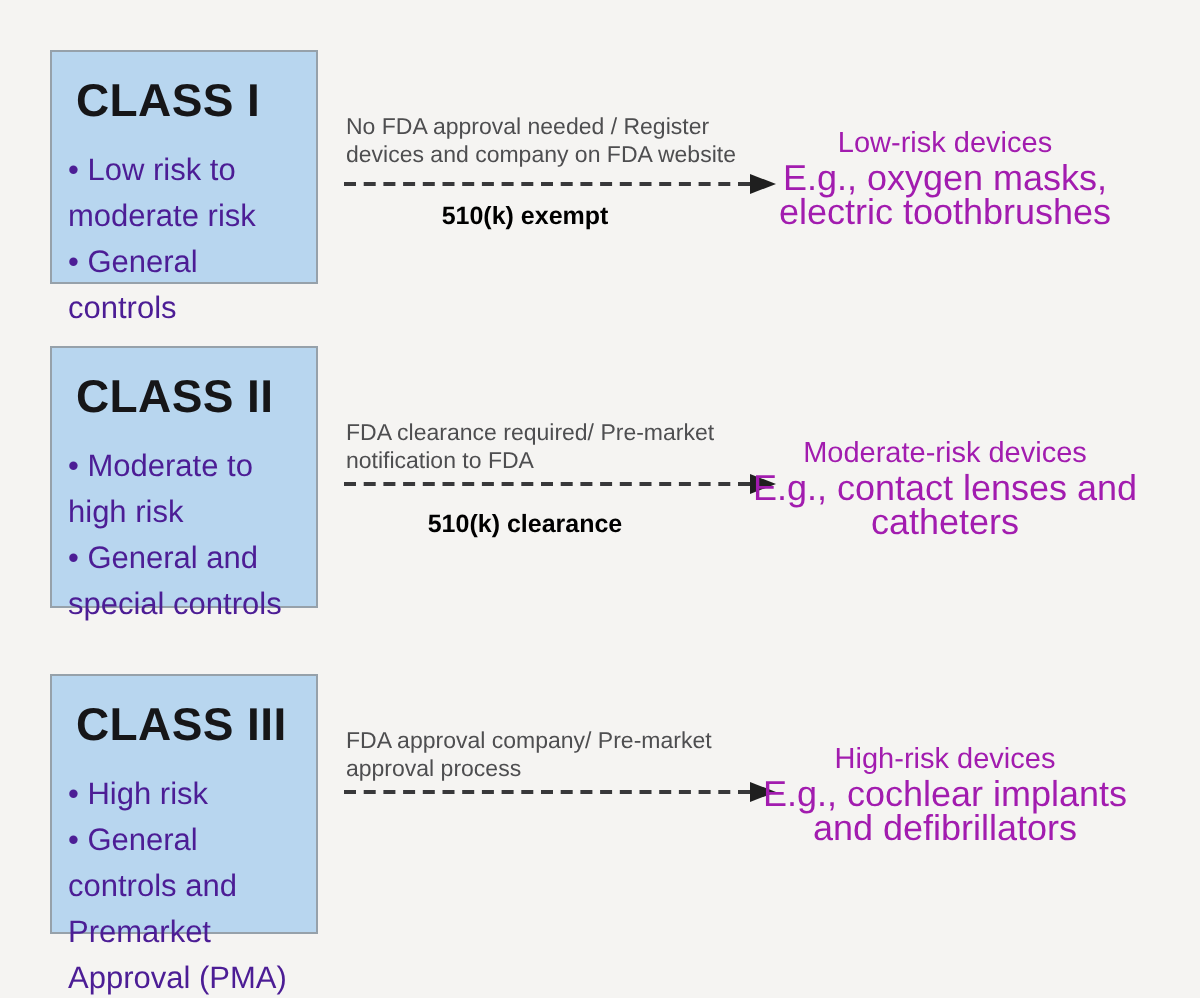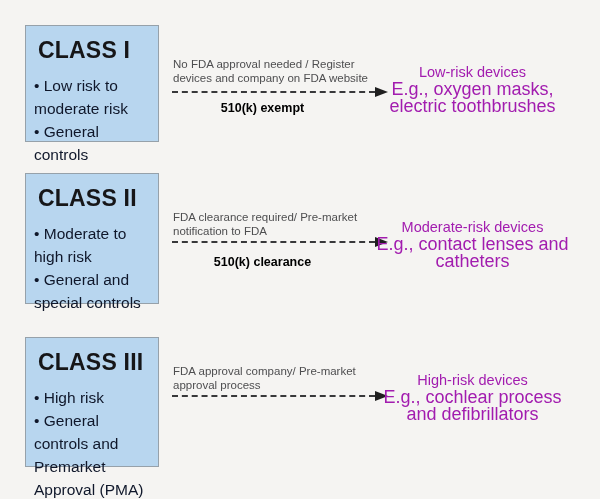--- a/index.html
+++ b/index.html
@@ -13,21 +13,21 @@
     background:#b8d6ef;border:1px solid #96a1aa;
     padding:11px 4px 0 8px;
   }
   .b1{top:25px;height:117px}
   .b2{top:173px;height:131px}
   .b3{top:337px;height:130px}
   .class-title{
     margin:0 0 10px 4px;font-size:23px;font-weight:bold;
     letter-spacing:.2px;color:#161618;
   }
-  .bullet{font-size:15.5px;line-height:23px;color:#0f172a;}
+  .bullet{font-size:15.5px;line-height:23px;color:#4c1d95;}
   
   .pathway-text{
     position:absolute;left:173px;width:200px;
     font-size:11.5px;line-height:14px;color:#4e4e50;margin:0;
   }
   .pt1{top:57px}.pt2{top:210px}.pt3{top:364px}
   .arrow{
     position:absolute;left:172px;width:203px;height:0;
     border-top:2px dashed #38383a;
   }
@@ -88,16 +88,16 @@
     <div class="bullet">• High risk</div>
     <div class="bullet">• General controls and Premarket Approval (PMA)</div>
   </div>
   <p class="pathway-text pt3">FDA approval company/ Pre-market approval process</p>
   <div class="arrow ar3">
     <span class="arrow-head"></span>
   </div>
   <div class="pathway-label pl3"></div>
   <div class="outcome ou3">
     <div class="outcome-title">High-risk devices</div>
-    <div class="outcome-examples">E.g., cochlear process and defibrillators</div>
+    <div class="outcome-examples">E.g., cochlear implants and defibrillators</div>
   </div>
 
 </div>
 
 </body></html>

